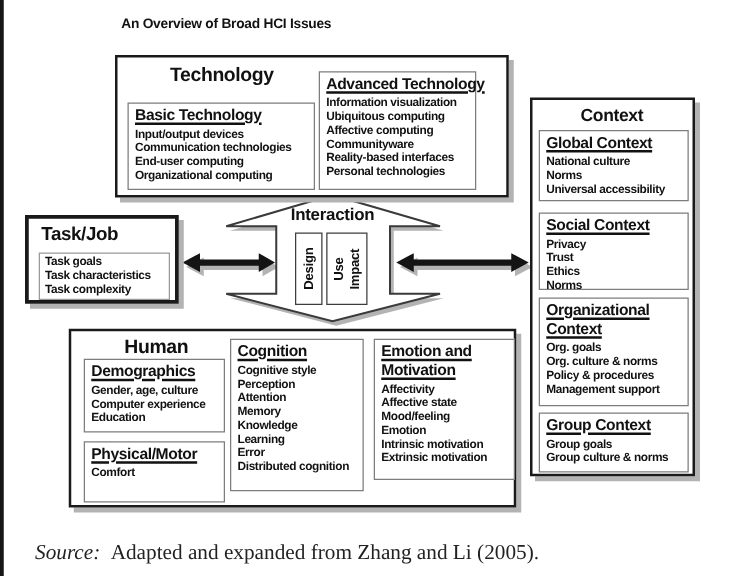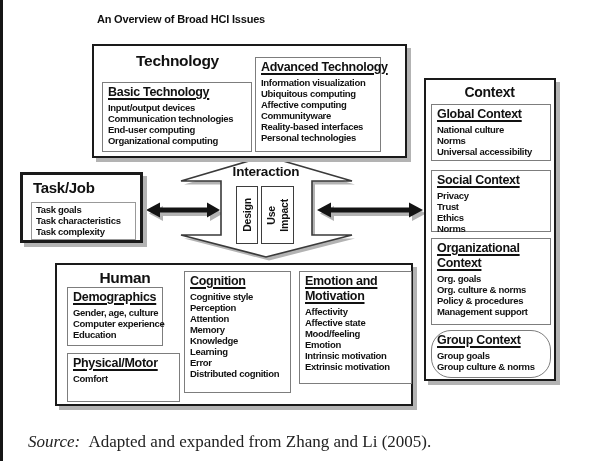--- a/index.html
+++ b/index.html
@@ -30,26 +30,26 @@
   .task-box { left:20px; top:172px; width:123px; height:71px; border-width:3px; }
   .task-title { position:absolute; left:10px; top:4px; font-size:15px; font-weight:bold; letter-spacing:-0.3px; }
   .task-sub { left:8px; top:27px; width:105px; height:38px; border-color:#999; padding:1px 4px; }
 
   
   .ctx-box { left:424px; top:78px; width:132px; height:303px; border-width:2.5px; }
   .ctx-title { left:0; top:4px; width:127px; font-size:14px; }
   .ctx-g  { left:5px; top:24px;  width:120px; height:57px; }
   .ctx-s  { left:5px; top:90px;  width:120px; height:62px; }
   .ctx-o  { left:5px; top:158px; width:120px; height:87px; }
-  .ctx-gr { left:5px; top:250px; width:120px; height:48px;border-radius:20px; }
+  .ctx-gr { left:5px; top:250px; width:120px; height:48px; }
 
   
   .human-box { left:55px; top:263px; width:358px; height:143px; }
   .human-title { left:12px; top:4px; width:112px; }
-  .hum-demo { left:10px;  top:22px; width:96px; height:59px; }
+  .hum-demo { left:10px;  top:22px; width:113px; height:59px; }
   .hum-phys { left:10px;  top:88px; width:113px; height:49px; }
   .hum-cog  { left:127px; top:6px;  width:107px; height:122px; }
   .hum-emo  { left:242px; top:6px;  width:113px; height:113px; }
 
   
   .inter-label { position:absolute; left:206px; top:164px; width:120px; text-align:center;
                  font-size:13.5px; font-weight:bold; letter-spacing:-0.2px; }
   .rotbox { position:absolute; background:#fff; border:1.5px solid #3d3d3d;
             display:flex; align-items:center; justify-content:center; }
   .design-box { left:236px; top:186px; width:22px; height:58px; }

